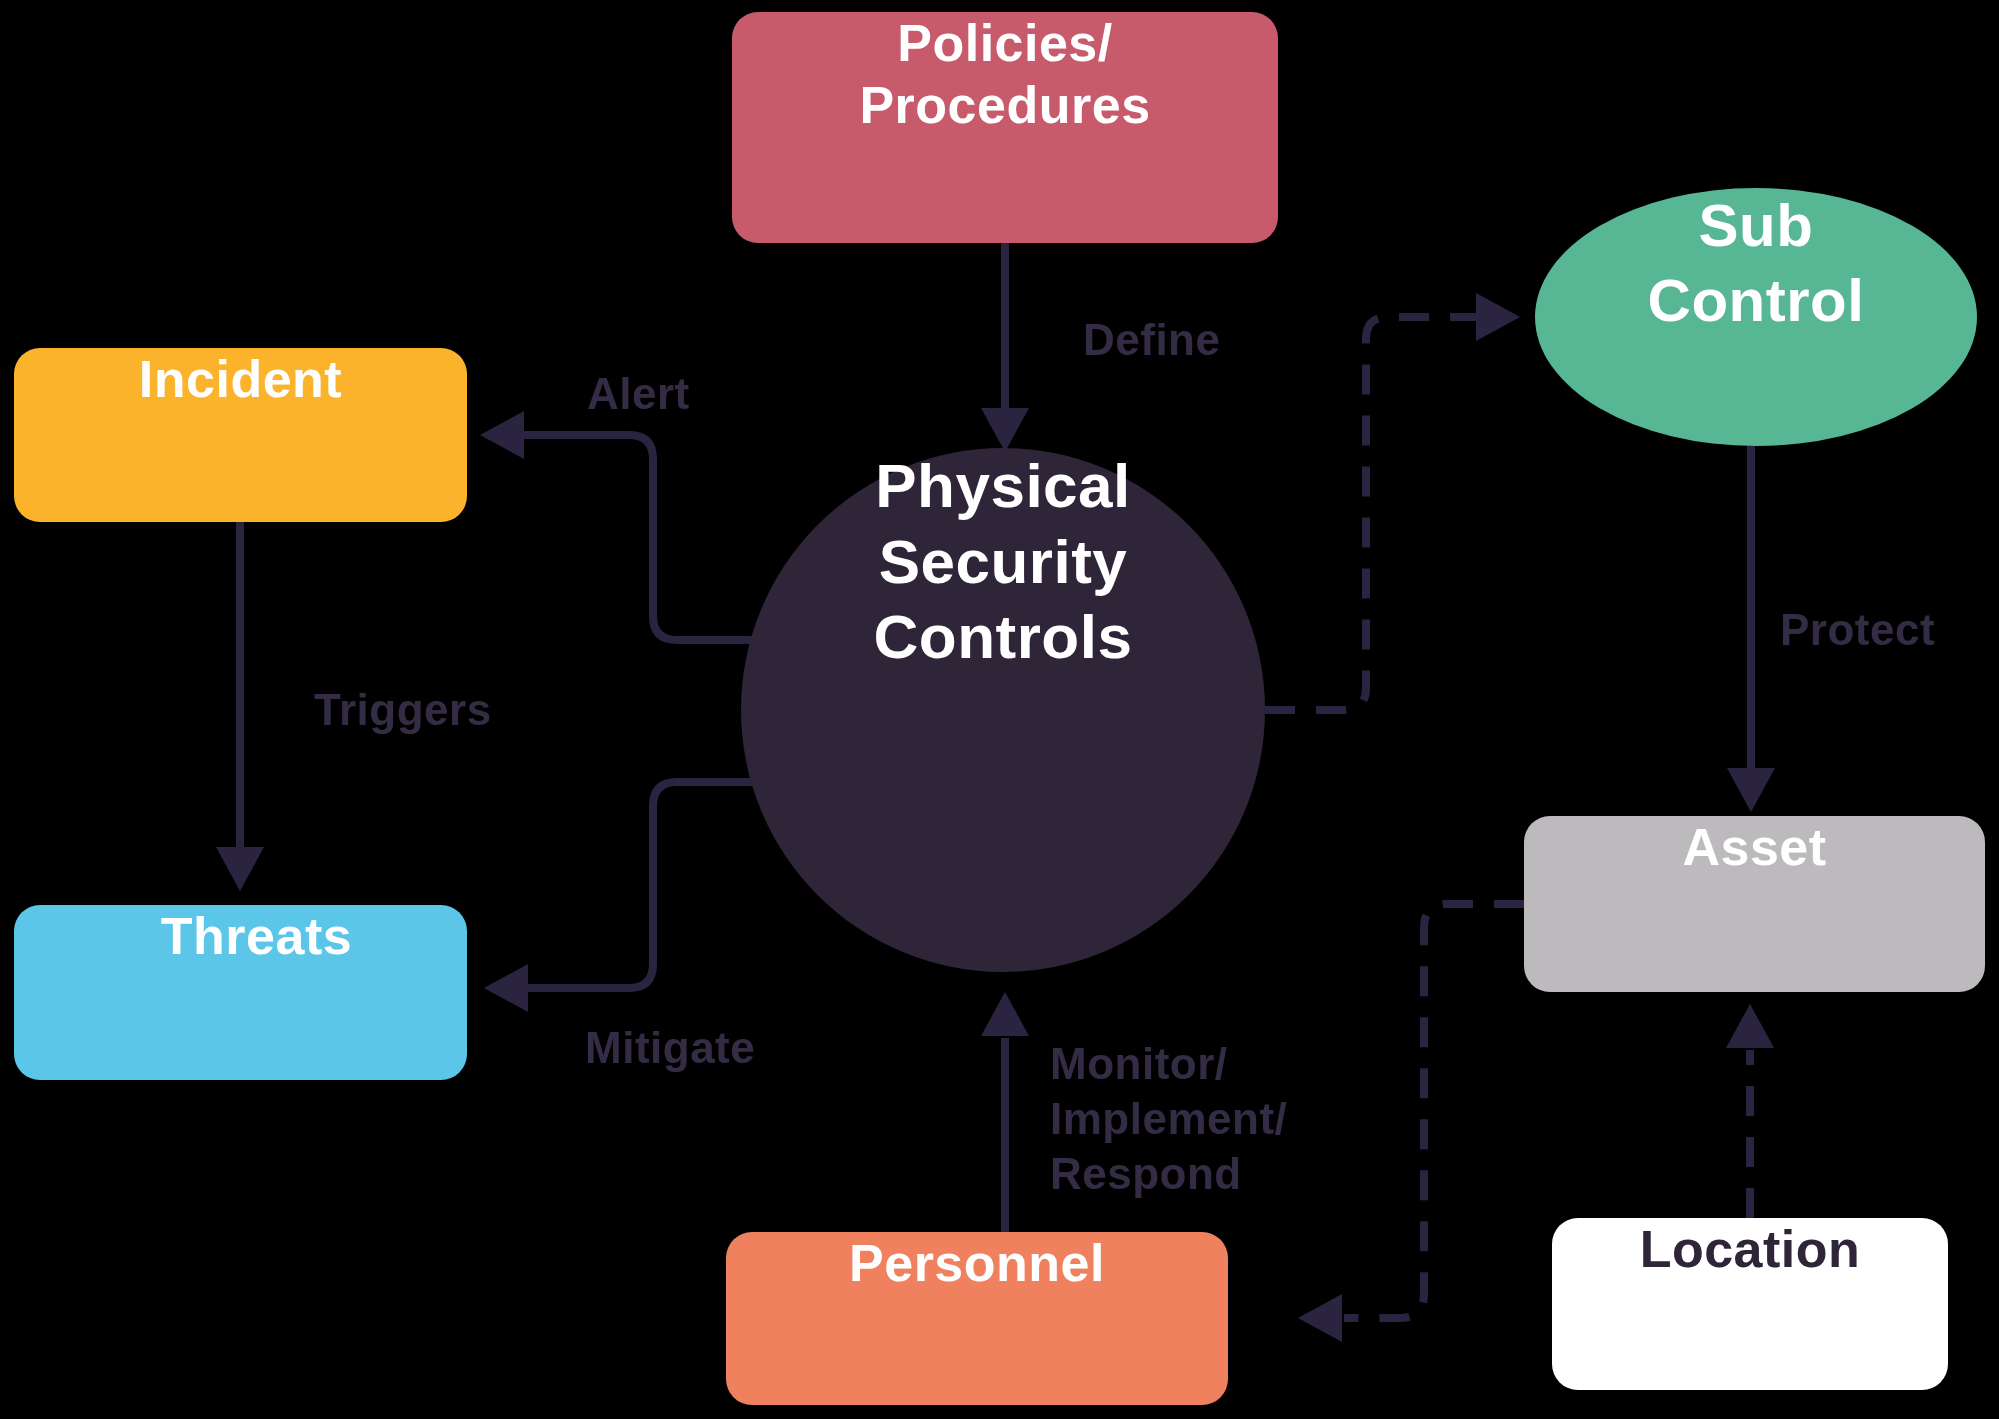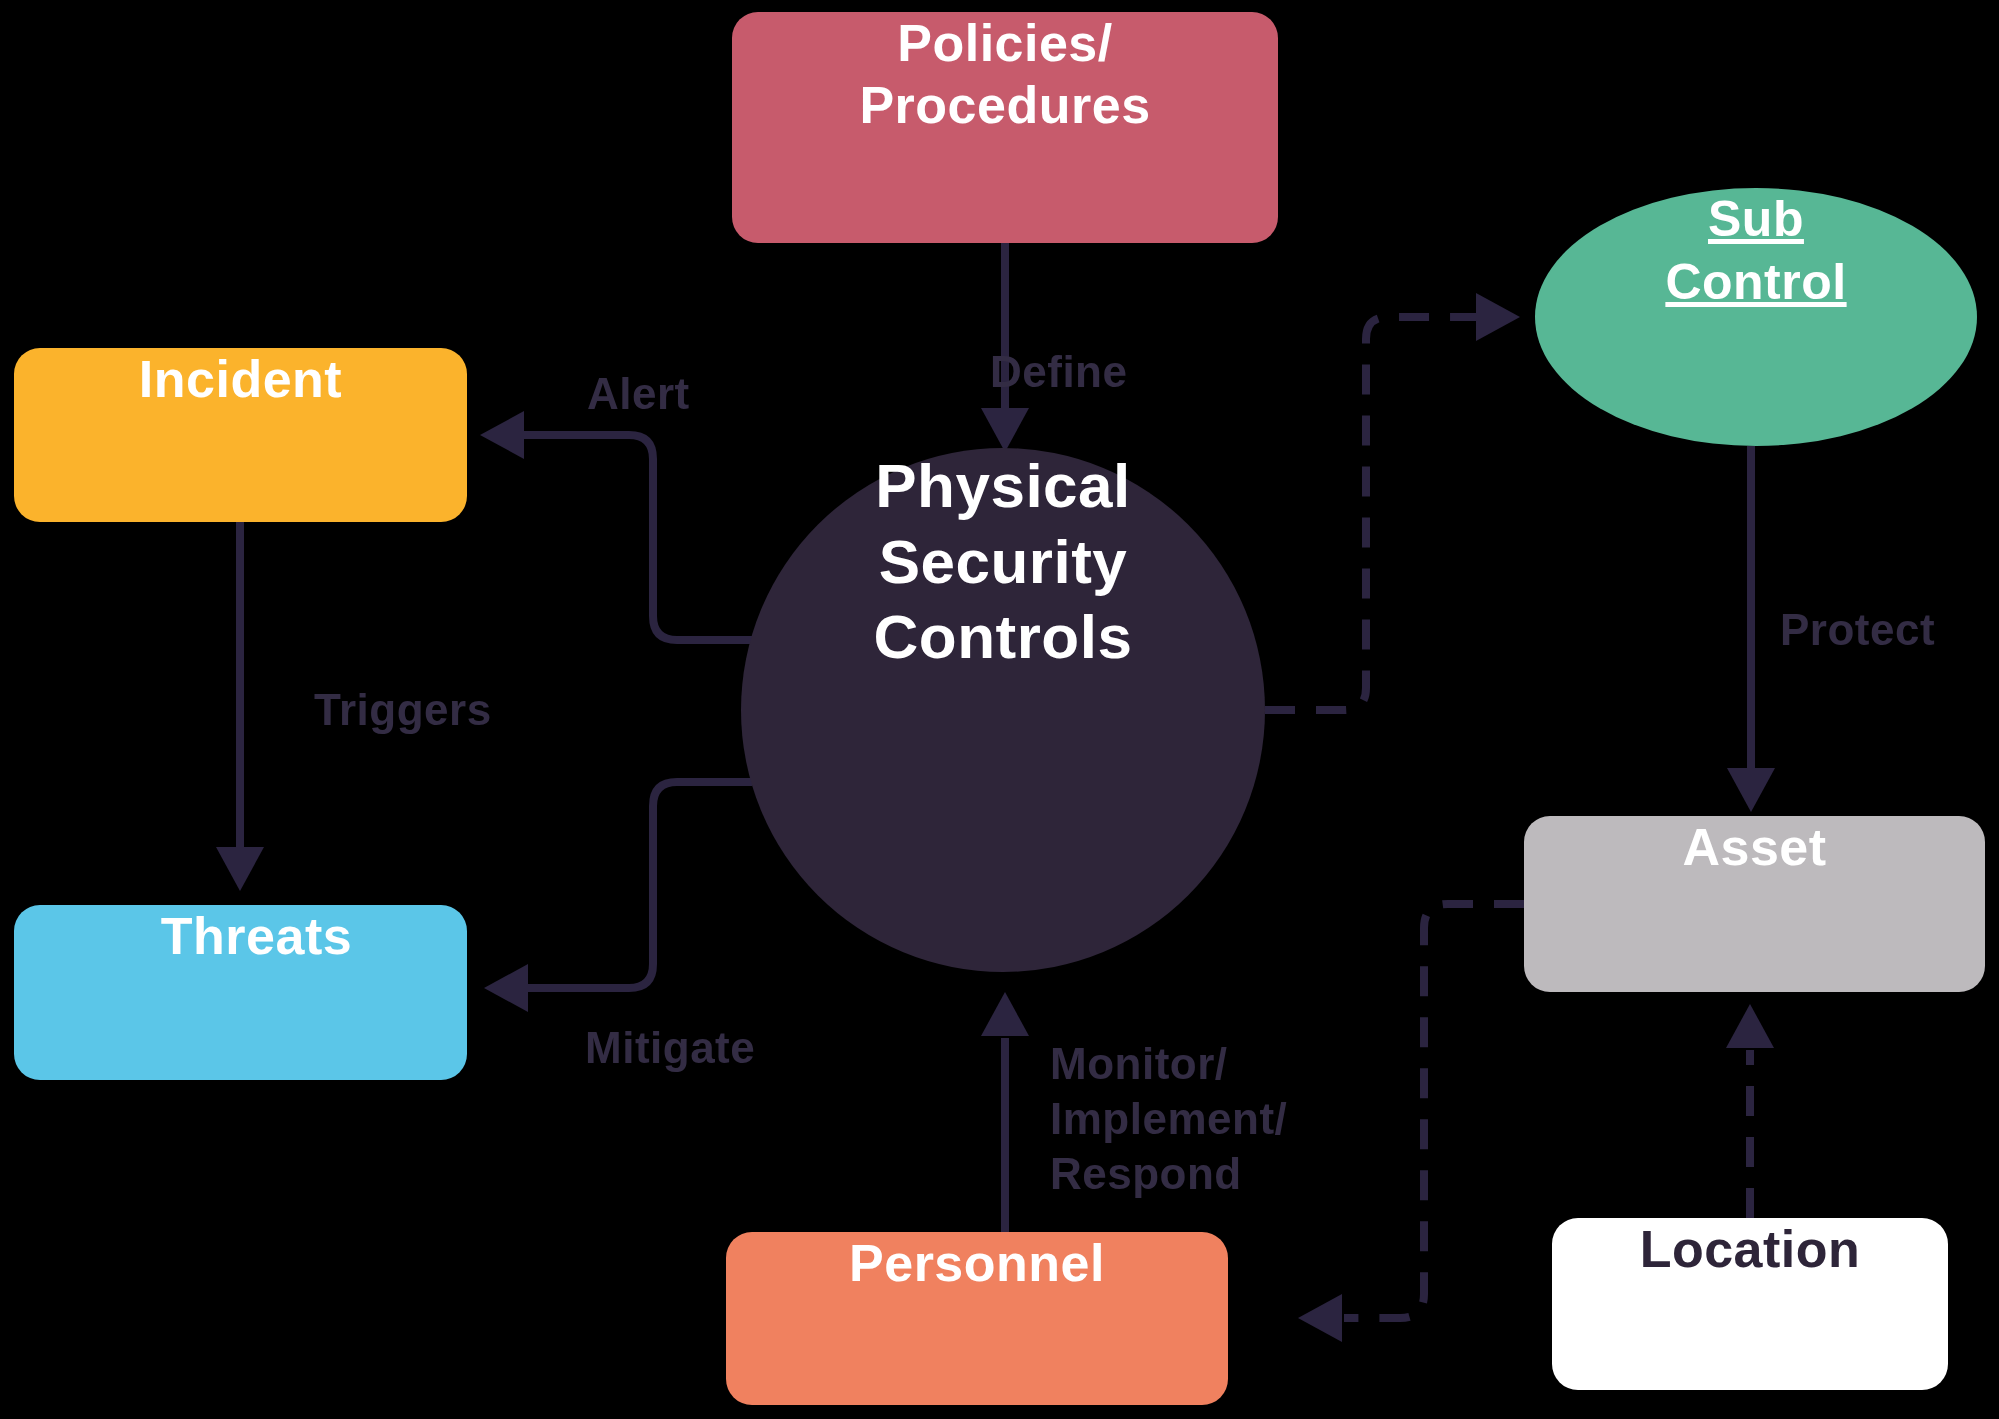--- a/index.html
+++ b/index.html
@@ -73,41 +73,41 @@
   }
   .node-personnel {
     left: 726px; top: 1232px; width: 502px; height: 173px;
     background: var(--personnel-fill, #f0815f);
   }
   .node-sub-control {
     left: 1535px; top: 188px; width: 442px; height: 258px;
     border-radius: 50%;
     background: var(--sub-control-fill, #57b795);
   }
-  .node-sub-control .node-label { font-size: 50px; line-height: 1.25; text-decoration: underline; }
+  .node-sub-control .node-label { font-size: 60px; line-height: 1.25; }
   .node-asset {
     left: 1524px; top: 816px; width: 461px; height: 176px;
     background: var(--asset-fill, #bdbabd);
   }
   .node-location {
     left: 1552px; top: 1218px; width: 396px; height: 172px;
     background: var(--location-fill, #ffffff);
   }
   .node-location .node-label { color: var(--location-text, #2e2539); }
 
   .edge-label {
     position: absolute;
     color: var(--edge-label, #332c44);
     font-weight: 700;
     font-size: 44px;
     line-height: 1.25;
     white-space: pre-line;
     letter-spacing: 0.5px;
   }
-  .label-define   { left: 990px; top: 312px; margin-top: 32px; }
+  .label-define   { left: 1083px; top: 312px; }
   .label-alert    { left: 587px;  top: 366px; }
   .label-triggers { left: 266px;  top: 682px; margin-left: 48px; }
   .label-mitigate { left: 585px;  top: 1020px; }
   .label-protect  { left: 1780px; top: 602px; }
   .label-monitor  { left: 1050px; top: 1036px; }
 </style>
 </head>
 <body>
 
 <div class="canvas">

